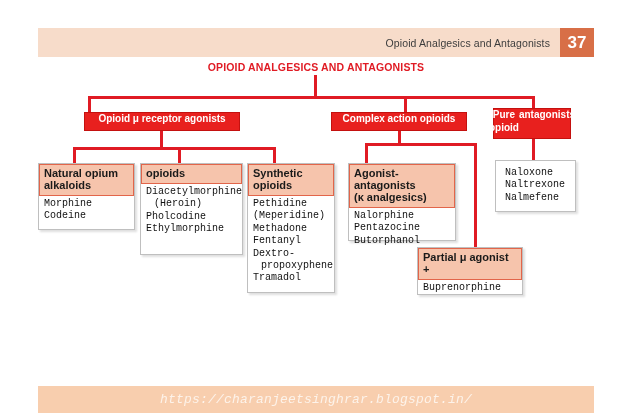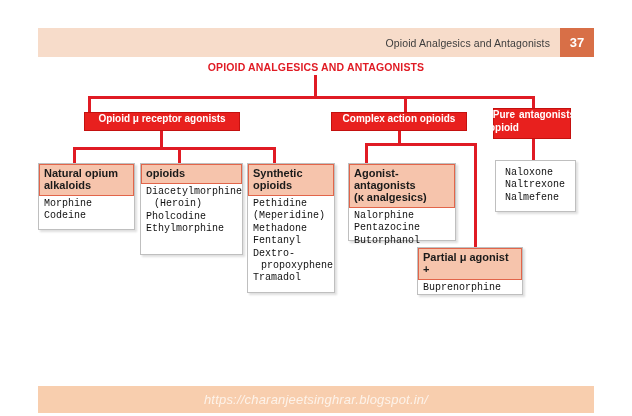--- a/index.html
+++ b/index.html
@@ -40,21 +40,21 @@
     color: #3d3d3d;
     letter-spacing: 0.1px;
     white-space: nowrap;
     padding-right: 10px;
   }
   #page-number {
     width: 34px;
     height: 29px;
     background: #d86f47;
     color: #ffffff;
-    font-size: 13px;
+    font-size: 17px;
     font-weight: bold;
     display: flex;
     align-items: center;
     justify-content: center;
   }
 
   
   #chart-title {
     position: absolute;
     left: 0;
@@ -130,21 +130,21 @@
     left: 38px;
     top: 386px;
     width: 556px;
     height: 27px;
     background: #f8ceae;
     display: flex;
     align-items: center;
     justify-content: center;
   }
   #footer-text {
-    font-family: Liberation Sans, sans-serif;
+    font-family: Liberation Mono, monospace;
     font-style: italic;
     font-size: 13px;
     color: #fdf3ea;
     letter-spacing: 0.2px;
   }
 </style>
 </head>
 <body>
 
 <div id="page">

